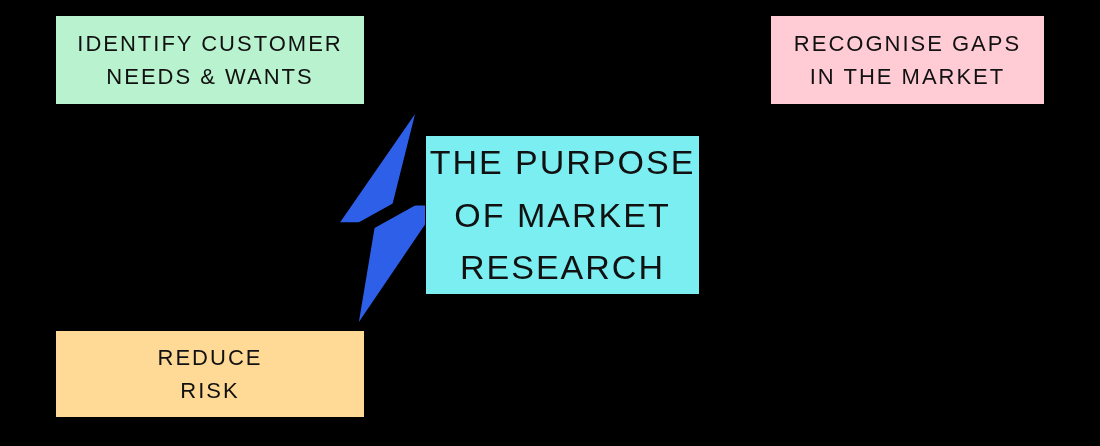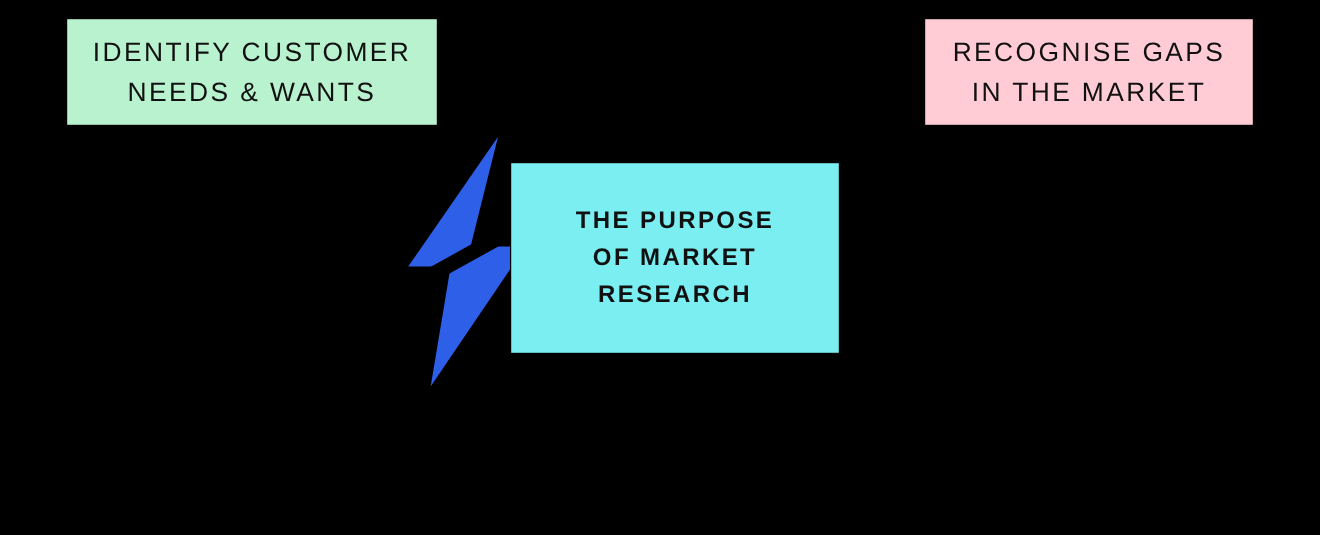--- a/index.html
+++ b/index.html
@@ -29,21 +29,21 @@
   }
   .corner-box .label { font-size: 22px; }
   .box.top-left     { left: 55px;  top: 15px;  width: 310px; height: 90px; }
   .box.top-right    { left: 770px; top: 15px;  width: 275px; height: 90px; }
   .box.bottom-left  { left: 55px;  top: 330px; width: 310px; height: 88px; }
   .box.bottom-right { left: 770px; top: 330px; width: 275px; height: 88px; }
   .box.center {
     left: 425px; top: 135px; width: 275px; height: 160px;
     z-index: 2;
   }
-  .box.center .label { font-size: 20px; letter-spacing: 2px; line-height: 1.55; font-weight: bold; }
+  .box.center .label { font-size: 34px; letter-spacing: 2px; line-height: 1.55; }
   .bolt {
     position: absolute;
     left: 336px; top: 114px;
     width: 104px; height: 208px;
     z-index: 1;
   }
   .watermark {
     position: absolute;
     left: 540px; top: 168px;
     z-index: 3;
@@ -76,15 +76,19 @@
   <div class="box corner-box top-left" style="background-color: rgb(185, 242, 206);">
     <div class="label">IDENTIFY CUSTOMER
 NEEDS &amp; WANTS</div>
   </div>
 
   <div class="box corner-box top-right" style="background-color: rgb(255, 204, 213);">
     <div class="label">RECOGNISE GAPS
 IN THE MARKET</div>
   </div>
 
+  <div class="box corner-box bottom-left" style="background-color: rgb(255, 217, 150);">
+    <div class="label">REDUCE
+RISK</div>
+  </div>
 
 
 </div>
 
 </body></html>

